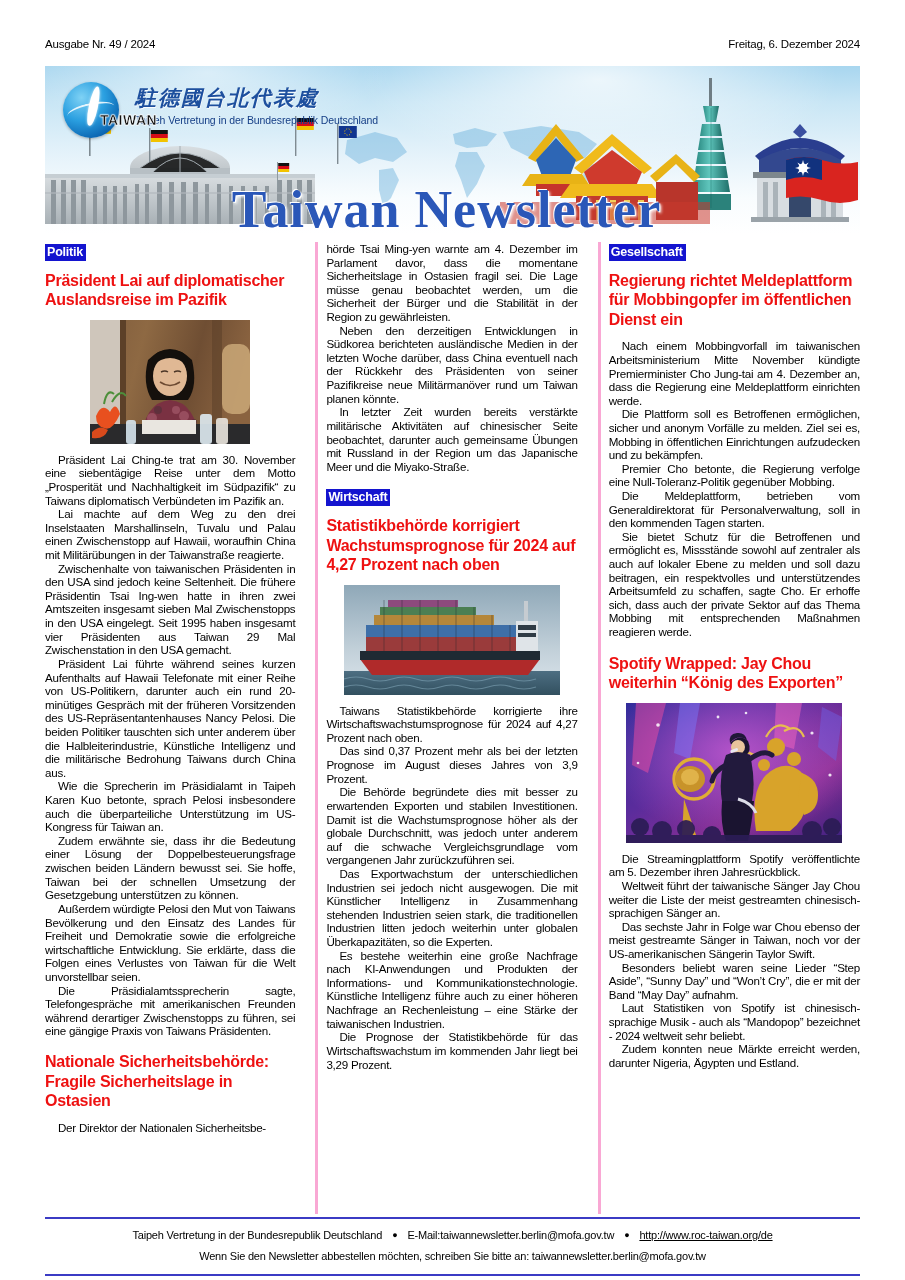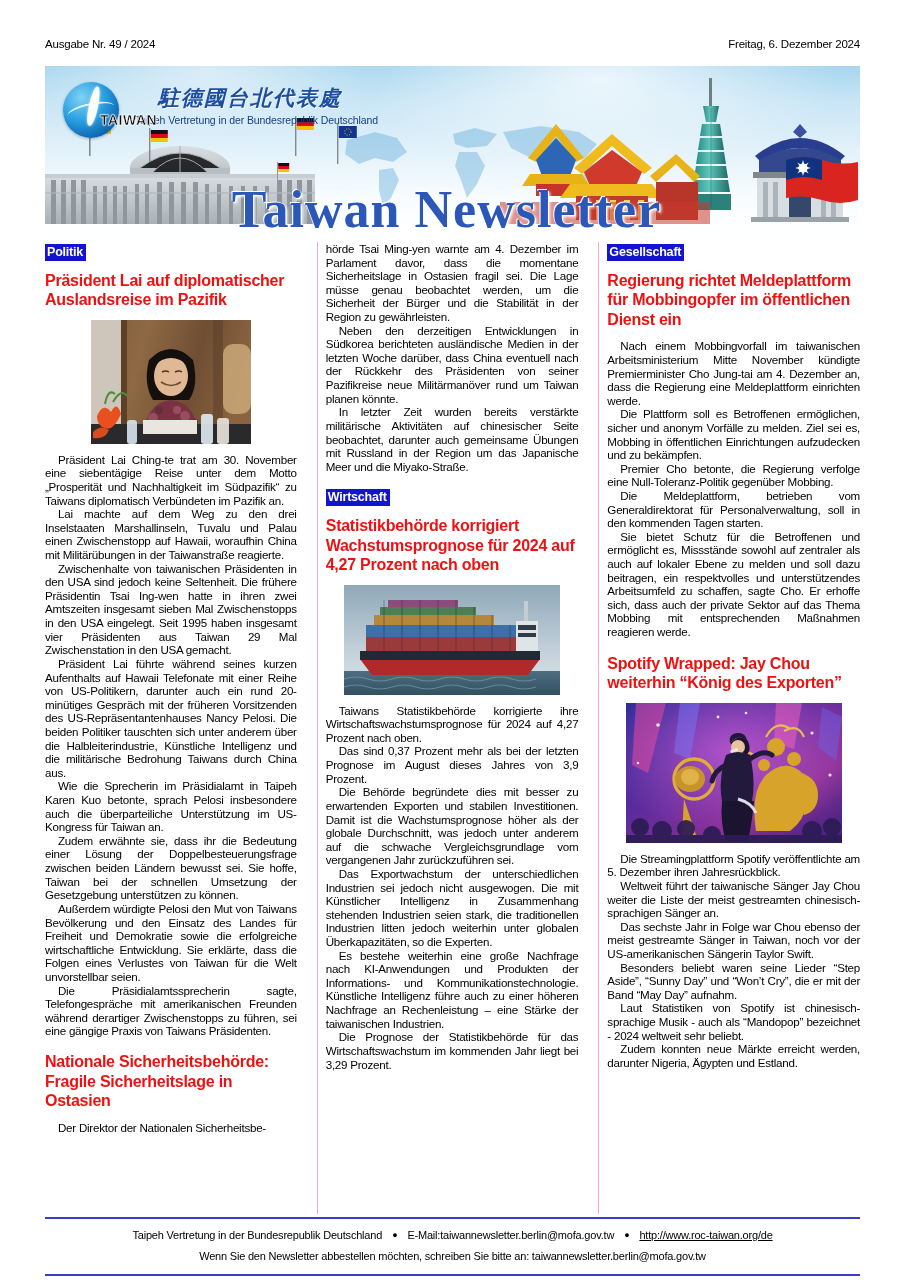--- a/index.html
+++ b/index.html
@@ -113,21 +113,20 @@
   .logo-cn {
     font-family: "DejaVu Sans", sans-serif;
     font-size: 21px;
     font-weight: bold;
     font-style: italic;
     color: #1d4f9e;
     letter-spacing: 2px;
     line-height: 1.15;
     text-shadow: 0.5px 0.5px 0 rgba(255,255,255,0.9);
     white-space: nowrap;
-    margin-left: 23px;
   }
   .logo-de {
     font-size: 10.5px;
     color: #153e86;
     margin-top: 4px;
     letter-spacing: -0.1px;
     white-space: nowrap;
   }
 
   
@@ -179,21 +178,21 @@
   .columns {
     display: flex;
     gap: 20px;
     margin-top: 8px;
     height: 972px;
   }
   .col {
     width: 265px;
     position: relative;
   }
-  .col + .col { border-left: 1px solid #f9a8d4; padding-left: 8px; }
+  .col + .col { border-left: 3px solid #f9a8d4; padding-left: 8px; }
   .col:nth-child(2) { width: 266px; }
   .col:nth-child(3) { width: 266px; }
 
   .cat {
     display: inline-block;
     background: #1414cf;
     color: #ffffff;
     font-weight: bold;
     font-size: 12.5px;
     line-height: 1.18;

